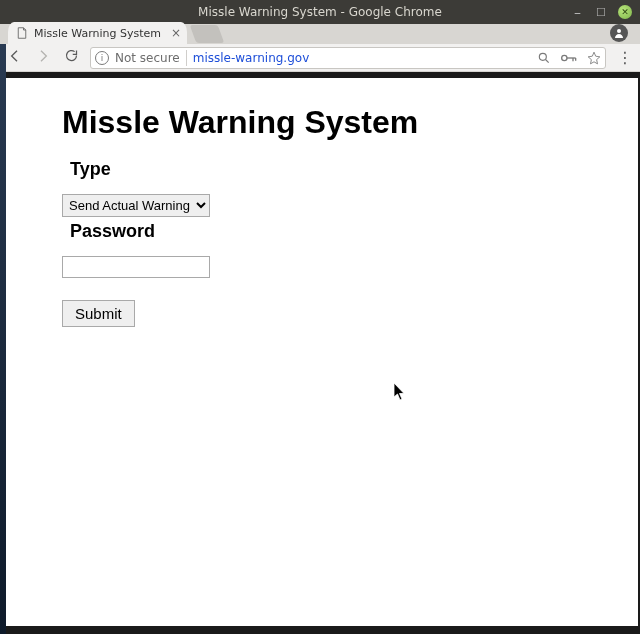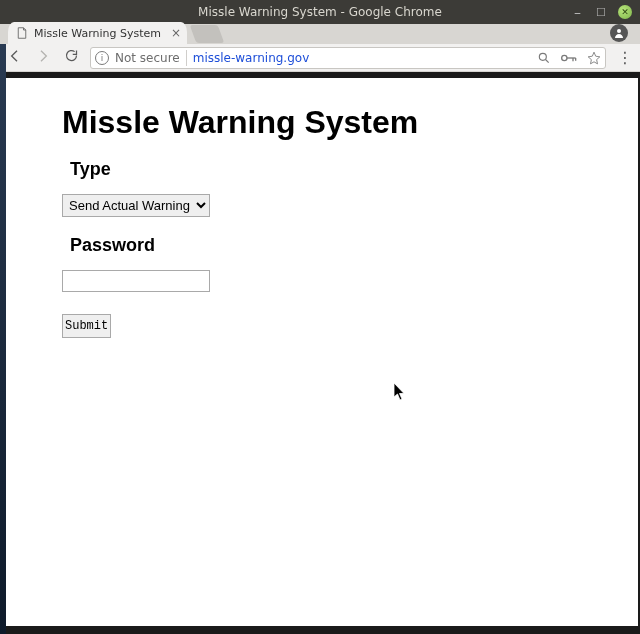--- a/index.html
+++ b/index.html
@@ -131,34 +131,34 @@
     font-family: Arial, Helvetica, sans-serif;
     font-size: 18px;
     margin: 0 0 14px 8px;
   }
   .page select {
     font-size: 13px;
     font-family: Arial, Helvetica, sans-serif;
     padding: 2px 2px;
     background: #efefef;
     border: 1px solid #a9a9a9;
-    margin-bottom: 18px;
+    margin-bottom: 4px;
   }
   .page input[type=password] {
     width: 148px;
     height: 22px;
     border: 1px solid #a9a9a9;
     padding: 1px 3px;
     font-size: 13px;
     margin-bottom: 22px;
   }
   .page button.submit {
-    font-size: 12px;
-    font-family: Liberation Mono, monospace;
-    padding: 4px 2px;
+    font-size: 15px;
+    font-family: Liberation Sans, sans-serif;
+    padding: 4px 12px;
     background: #efefef;
     border: 1px solid #a9a9a9;
   }
 
   
   .desktop-edge {
     position:absolute; left:0; top:30px; bottom:0; width:6px;
     background: linear-gradient(#2a3b53, #0e1a2a);
   }
 

